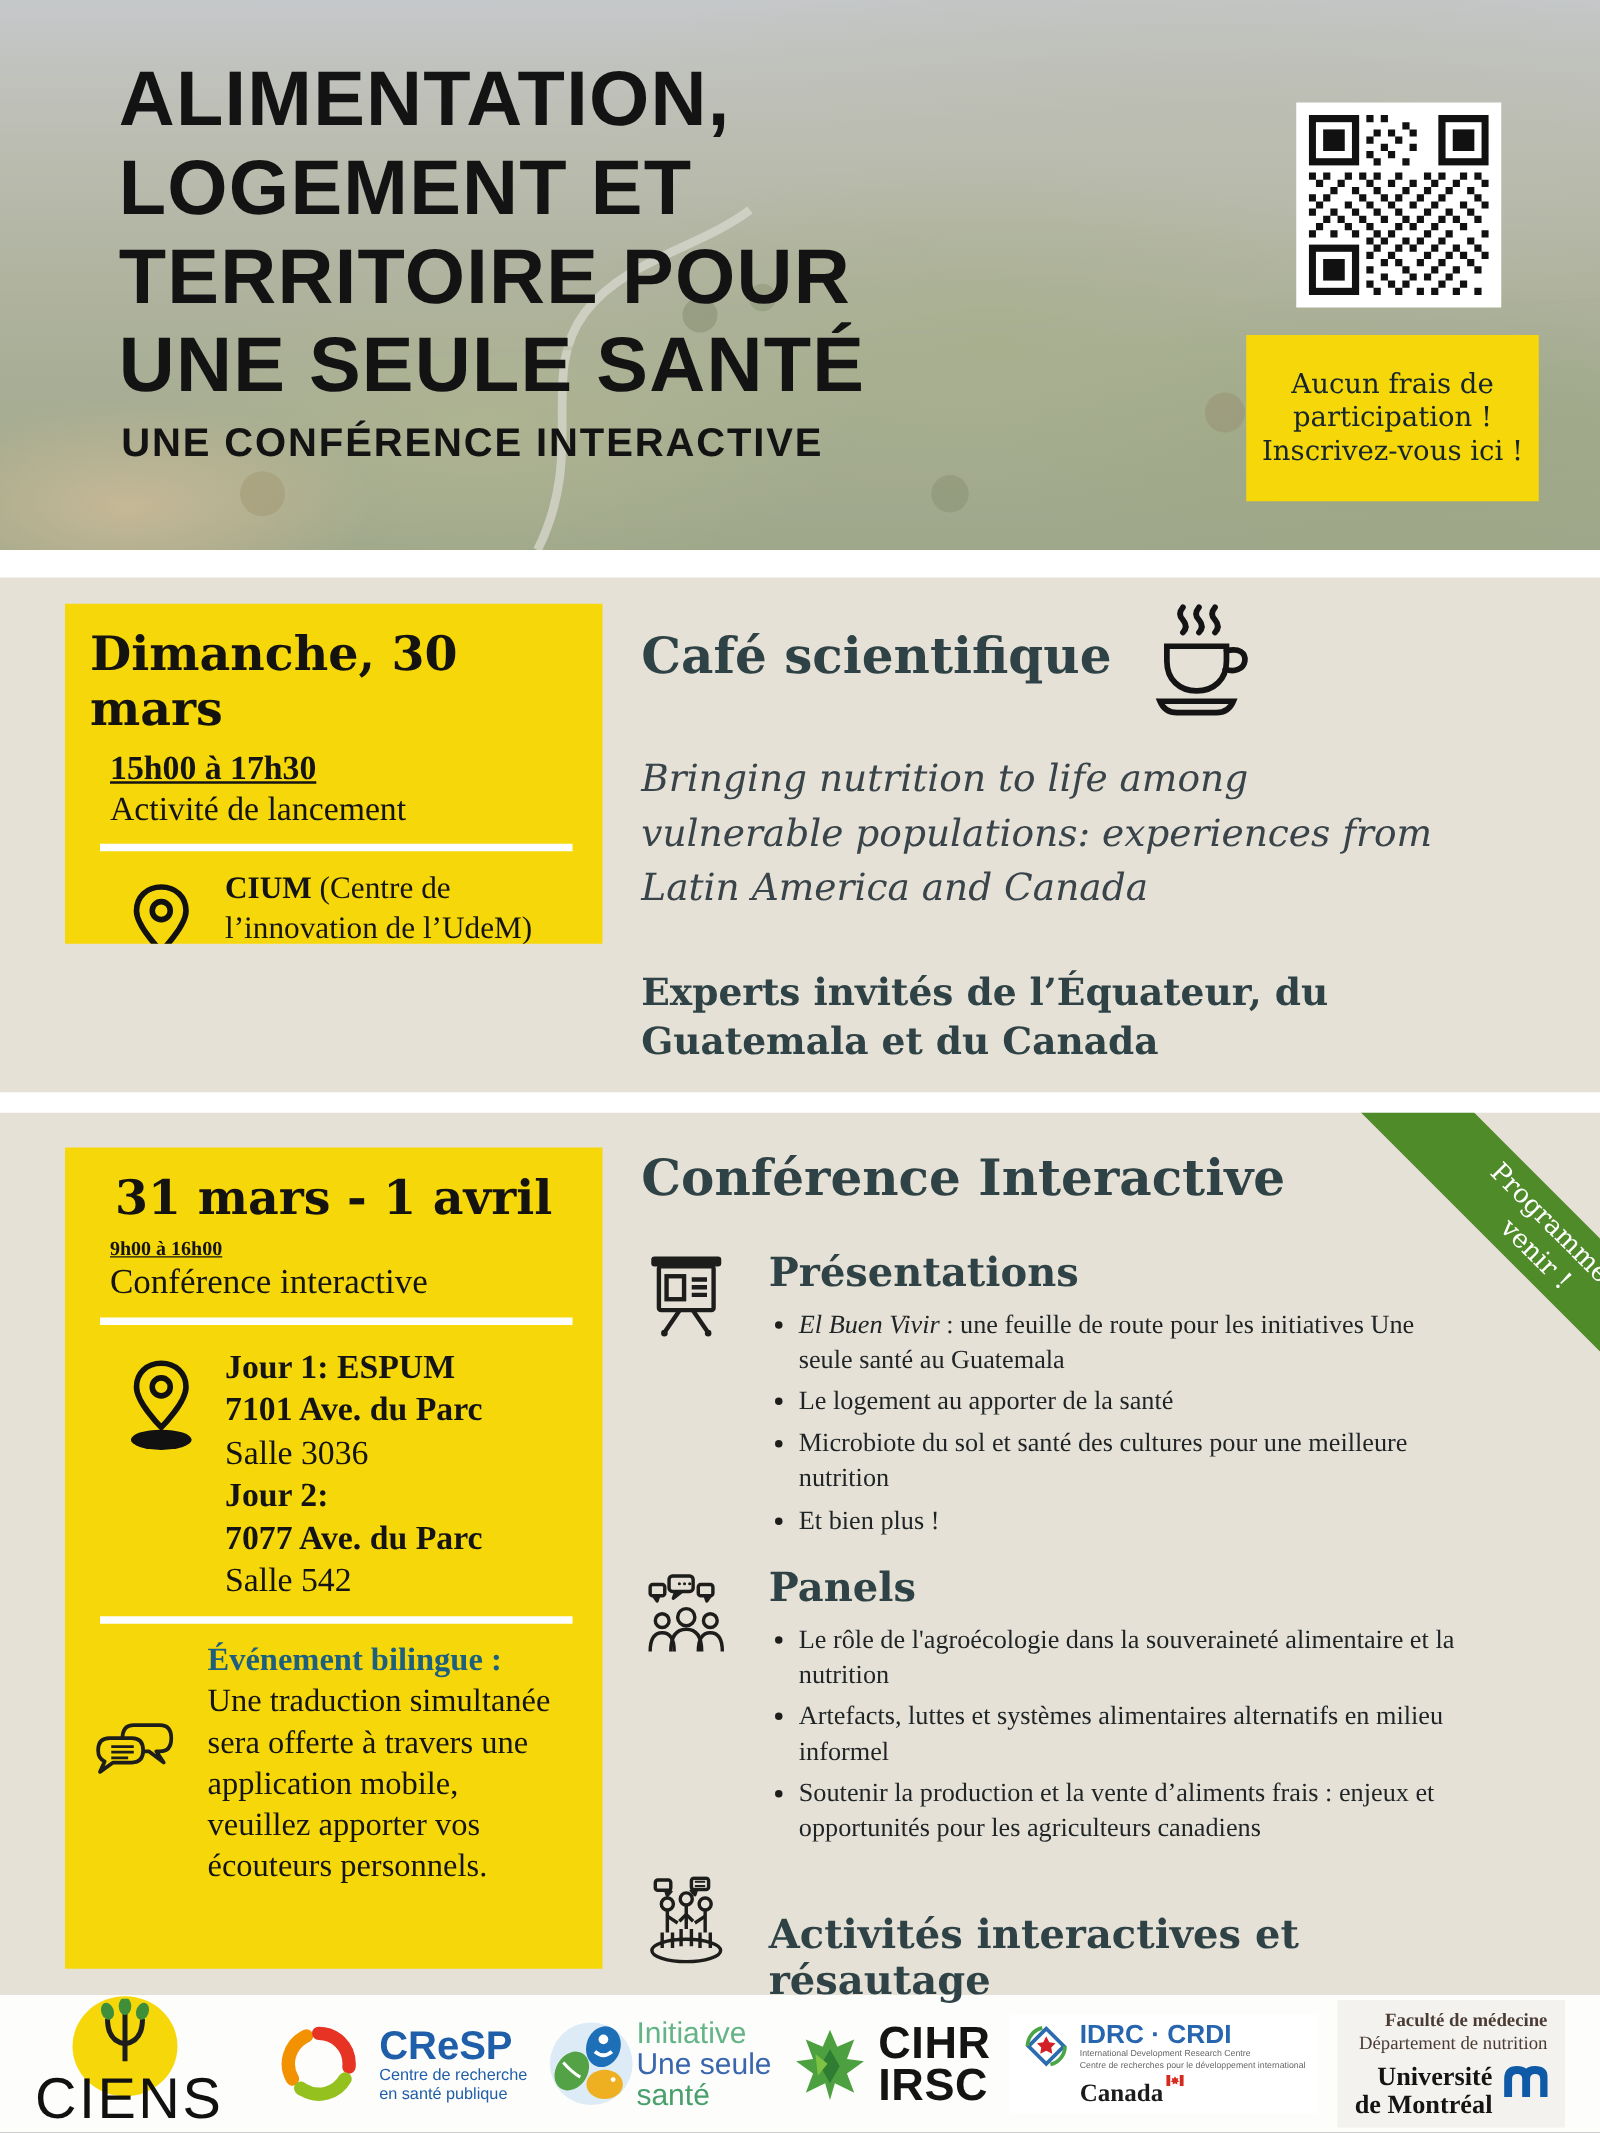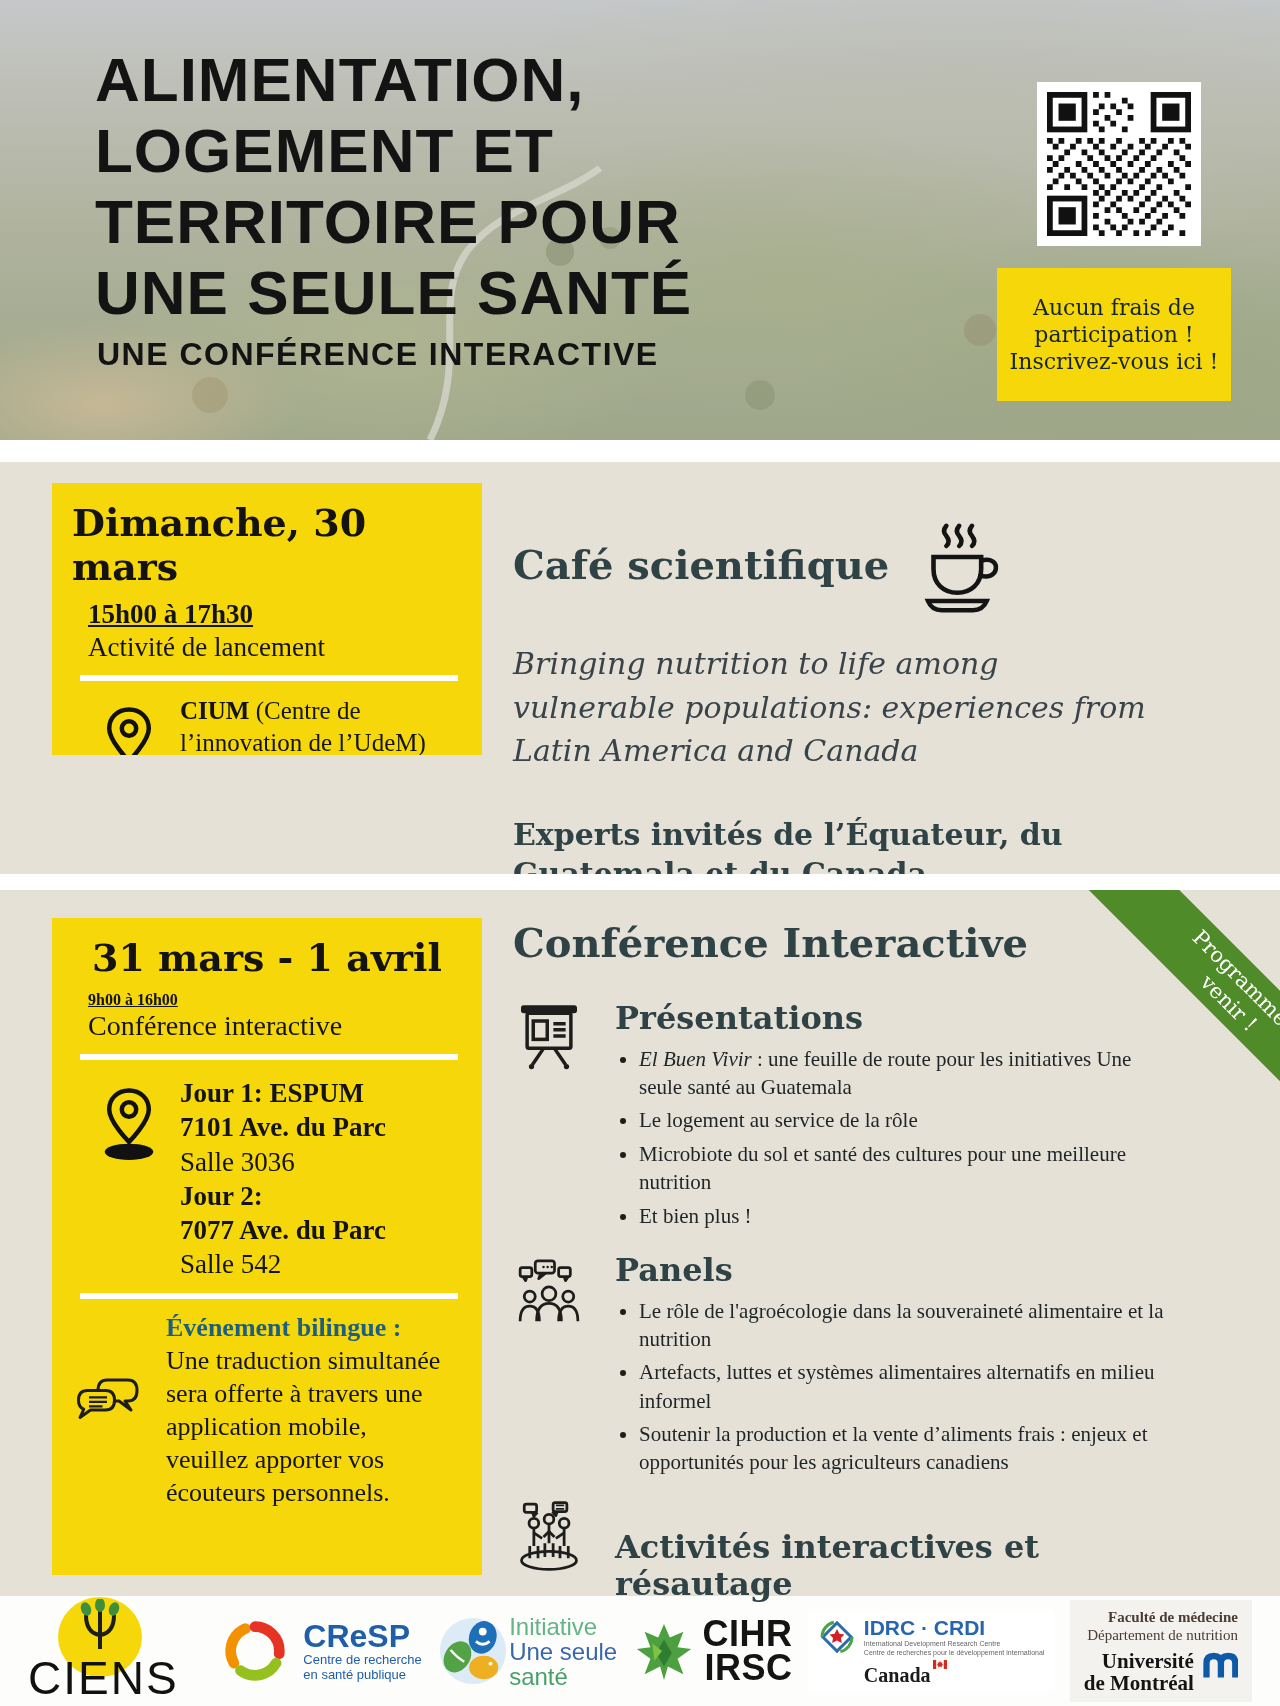--- a/index.html
+++ b/index.html
@@ -52,21 +52,21 @@
   .lang{margin:10px 0 0 28px;font:700 27px/1.2 "Liberation Serif",serif;color:#1D5F7E;}
   .biling{display:flex;gap:16px;margin:12px 0 0 2px;}
   .biling-icon{flex:0 0 76px;padding-top:62px;}
   .biling-text{width:282px;}
   .biling-label{font:700 26px/1.27 "Liberation Serif",serif;color:#1D5F7E;}
   .biling-body{font:400 26px/1.27 "Liberation Serif",serif;color:#141414;}
   
   .rcol{position:absolute;left:513px;width:700px;}
   .r1{top:40px;}
   .r2{top:30px;}
-  .sec-title-row{display:flex;align-items:flex-start;gap:28px;margin-top:40px;}
+  .sec-title-row{display:flex;align-items:flex-start;gap:28px;}
   .sec-title{margin:0;font:700 40px/1.15 "DejaVu Serif",serif;color:#2F4347;}
   .coffee{margin-top:-22px;}
   .talk{margin:26px 0 0;width:655px;font:italic 400 30px/1.45 "DejaVu Serif",serif;color:#39444a;}
   .experts{margin:42px 0 0;width:560px;font:700 30px/1.3 "DejaVu Serif",serif;color:#2F4347;}
   .topic{display:flex;gap:30px;}
   .topic1{margin-top:34px;}
   .topic2{margin-top:22px;}
   .topic3{margin-top:24px;}
   .ticon{flex:0 0 72px;display:flex;justify-content:center;align-items:flex-start;}
   .tbody{flex:1;}
@@ -89,21 +89,21 @@
   .ciens-plant{position:absolute;left:42px;top:0;}
   .ciens-text{position:absolute;left:0;bottom:2px;font:400 46px/46px "Liberation Sans",sans-serif;
               letter-spacing:2px;color:#111;}
   .lg-cresp{gap:12px;}
   .cresp-name{font:700 32px/32px "Liberation Sans",sans-serif;color:#1f5ea9;}
   .cresp-sub{font:400 13px/15px "Liberation Sans",sans-serif;color:#1f5ea9;}
   .lg-oh{}
   .oh-l1{font:400 24px/25px "Liberation Sans",sans-serif;color:#64b487;}
   .oh-l2{font:400 24px/25px "Liberation Sans",sans-serif;color:#3a66ad;}
   .oh-l3{font:400 24px/25px "Liberation Sans",sans-serif;color:#4aa06c;}
-  .lg-cihr{gap:8px;text-align:right;}
+  .lg-cihr{gap:8px;}
   .cihr-text div{font:700 36px/34px "Liberation Sans",sans-serif;color:#141414;letter-spacing:.5px;}
   .lg-idrc{flex-direction:column;align-items:flex-start;gap:6px;background:#fff;padding:6px 10px;}
   .idrc-top{display:flex;align-items:center;gap:8px;}
   .idrc-name{font:700 21px/22px "Liberation Sans",sans-serif;color:#2766ae;}
   .idrc-sub{font:400 7px/9px "Liberation Sans",sans-serif;color:#666;}
   .idrc-canada{position:relative;margin:2px 0 0 46px;font:700 20px/20px "Liberation Serif",serif;color:#1b1b1b;}
   .idrc-canada svg{position:absolute;top:-5px;right:-16px;}
   .lg-udem{flex-direction:column;align-items:flex-end;background:#f4f2ef;padding:8px 14px;}
   .udem-fac{font:700 15px/18px "Liberation Serif",serif;color:#4a3c33;}
   .udem-dep{font:400 15px/18px "Liberation Serif",serif;color:#4a3c33;}
@@ -259,21 +259,21 @@
               <path d="M30 55 L17 74 M42 55 L55 74"></path>
             </g>
             <circle cx="16" cy="76" r="3" fill="#1d1d1b"></circle>
             <circle cx="56" cy="76" r="3" fill="#1d1d1b"></circle>
           </svg>
         </div>
         <div class="tbody">
           <h3>Présentations</h3>
           <ul>
             <li><i>El Buen Vivir</i><span> : une feuille de route pour les initiatives Une seule santé au Guatemala</span></li>
-            <li>Le logement au service de la rôle</li>
+            <li>Le logement au apporter de la santé</li>
             <li>Microbiote du sol et santé des cultures pour une meilleure nutrition</li>
             <li>Et bien plus !</li>
           </ul>
         </div>
       </div>
 
       <div class="topic topic2">
         <div class="ticon" style="margin-top:6px;">
           <svg width="66" height="66" viewBox="0 0 96 96">
             <g stroke="#1d1d1b" stroke-width="4" fill="none" stroke-linejoin="round">

